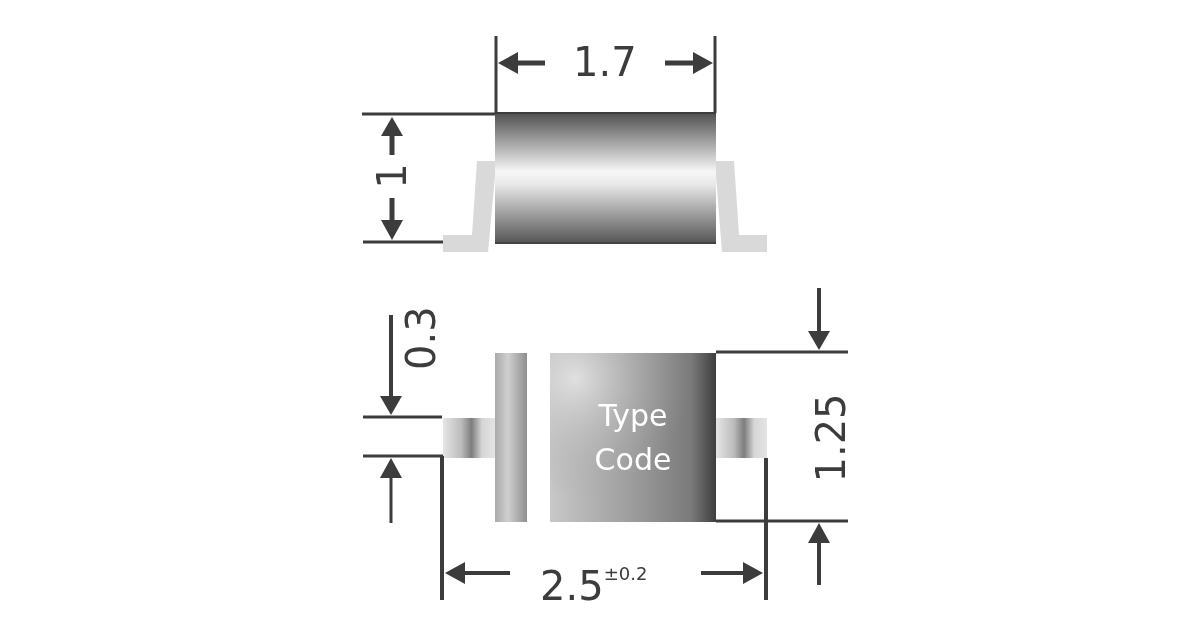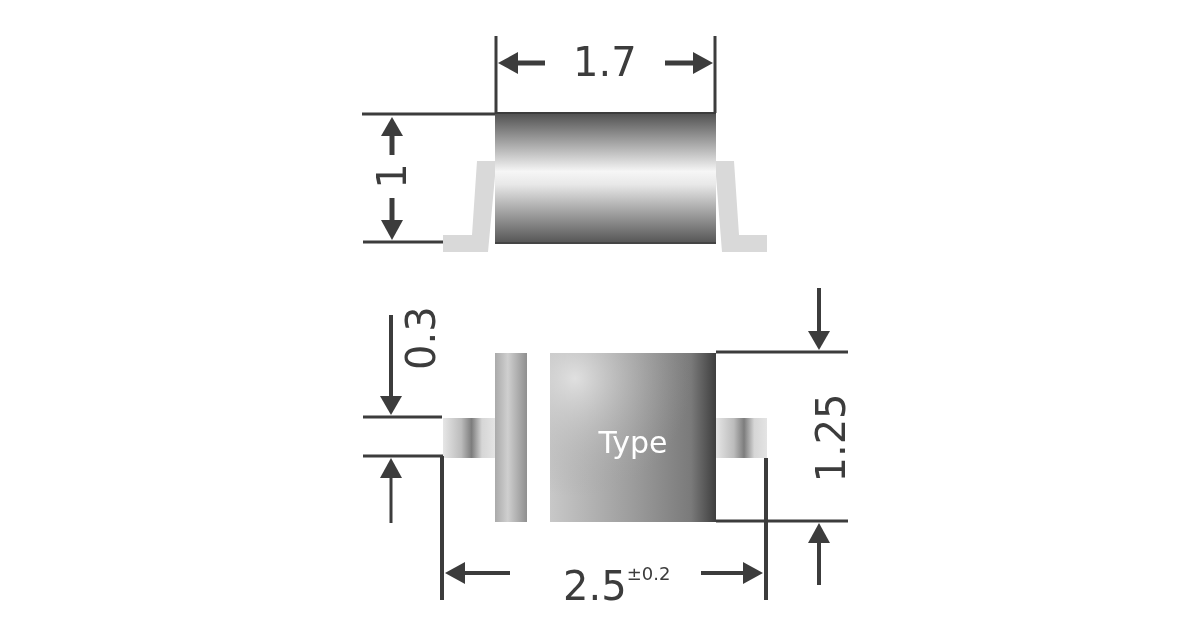--- a/index.html
+++ b/index.html
@@ -1,19 +1,19 @@
 <!DOCTYPE html>
 <html><head>
 <meta charset="utf-8">
 <style>
   html, body { margin: 0; padding: 0; background: #ffffff; }
   body { width: 1200px; height: 630px; position: relative; overflow: hidden; font-family: "DejaVu Sans", sans-serif; }
   svg { position: absolute; left: 0; top: 0; }
   .html-label { position: absolute; color: #3c3c3c; font-family: "DejaVu Sans", sans-serif; white-space: nowrap; }
-  .type-code { position: absolute; color: #ffffff; font-family: "DejaVu Sans", sans-serif; font-size: 30px; line-height: 44px; text-align: center; left: 550px; width: 166px; top: 394px; margin-top: 27px; }
+  .type-code { position: absolute; color: #ffffff; font-family: "DejaVu Sans", sans-serif; font-size: 30px; line-height: 44px; text-align: center; left: 550px; width: 166px; top: 394px; }
 </style>
 </head>
 <body>
 
 <svg width="1200" height="630" viewBox="0 0 1200 630">
   <defs>
     <linearGradient id="sideBody" x1="0" y1="0" x2="0" y2="1">
       <stop offset="0" stop-color="#505050"></stop>
       <stop offset="0.45" stop-color="#f6f6f6"></stop>
       <stop offset="0.55" stop-color="#e8e8e8"></stop>
@@ -111,19 +111,20 @@
 </svg>
 
 <div class="html-label" style="left:573px; top:38px; font-size:40px; line-height:48px;text-align:right;">1.7</div>
 
 <div class="html-label" style="left:378px; top:152px; font-size:40px; line-height:48px; transform: rotate(-90deg); transform-origin: center; width:28px; text-align:center;">1</div>
 
 <div class="html-label" style="left:397px; top:322px; font-size:40px; line-height:48px; width:48px; text-align:center; transform: rotate(-90deg); transform-origin: center;">0.3</div>
 
 <div class="html-label" style="left:781px; top:414px; font-size:40px; line-height:48px; width:100px; text-align:center; transform: rotate(-90deg); transform-origin: center;">1.25</div>
 
-<div class="html-label" style="left:563px; top:550px; font-size:40px; line-height:48px;">
+<div class="html-label" style="left:540px; top:550px; font-size:40px; line-height:48px;">
   <span>2.5</span><sup style="font-size:18px; vertical-align: 20px;">±0.2</sup>
 </div>
 
 <div class="type-code">
   <div>Type</div>
+  <div>Code</div>
 </div>
 
 </body></html>

